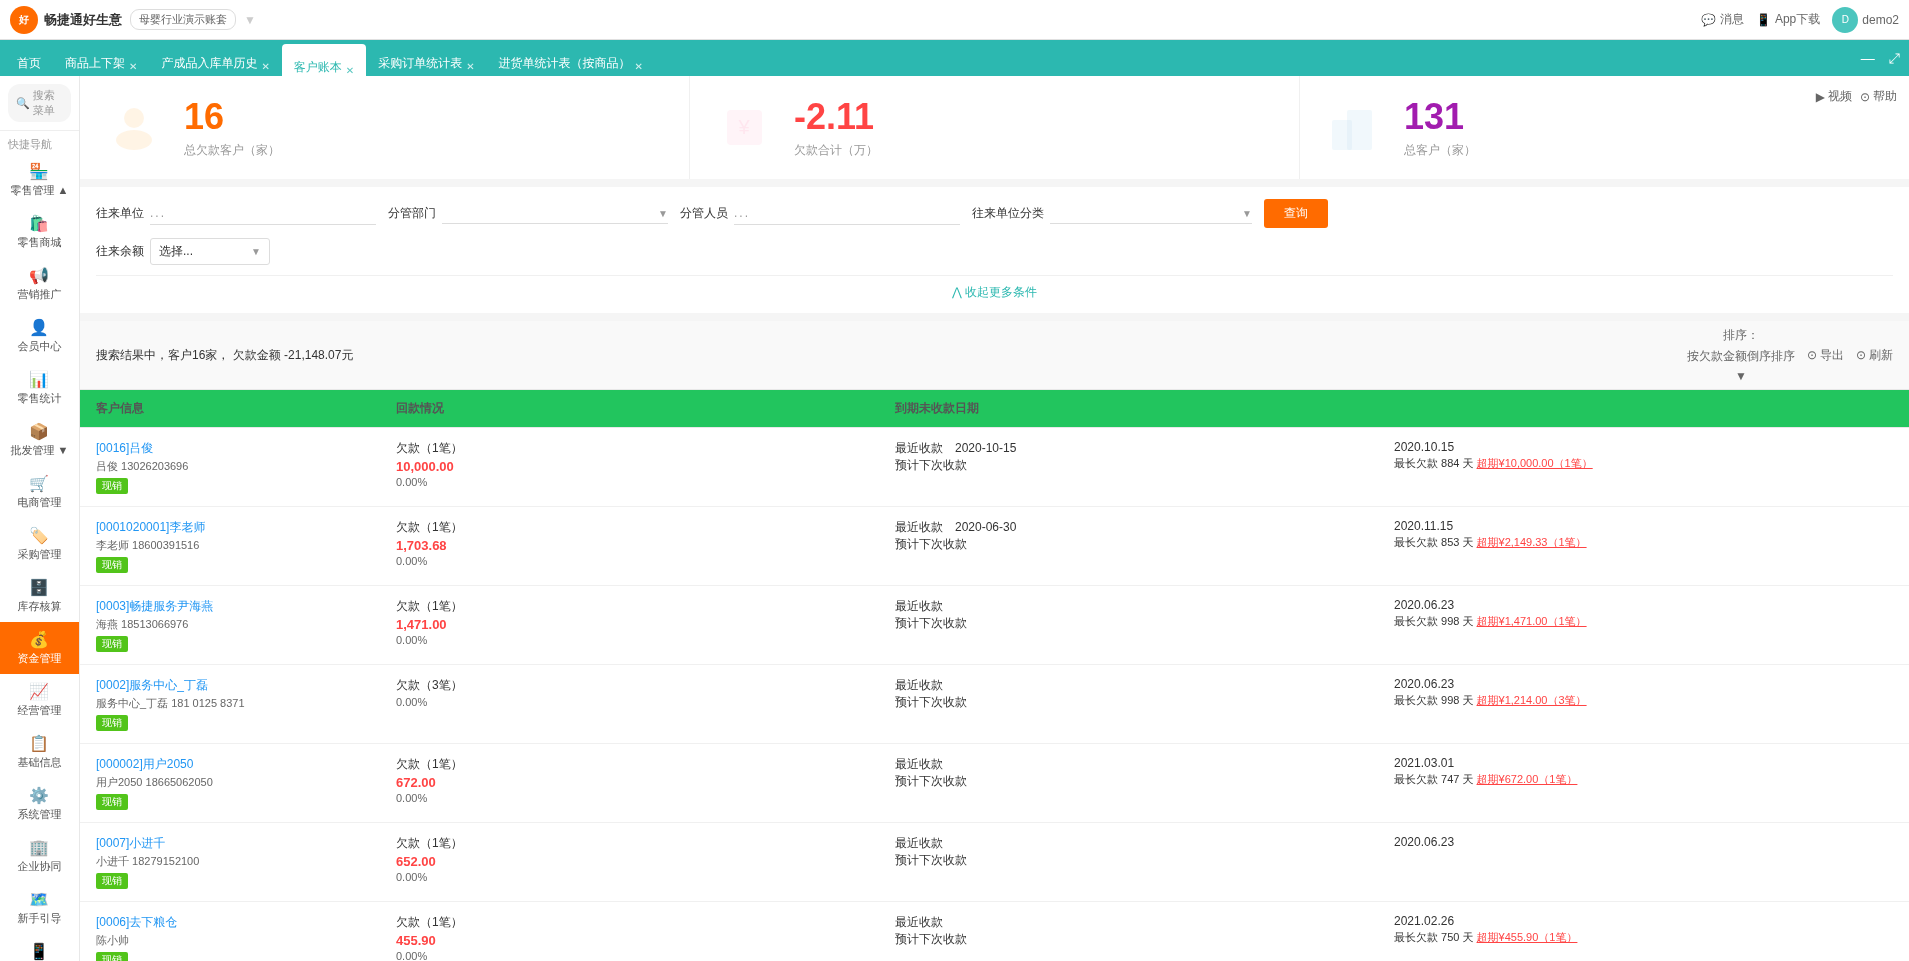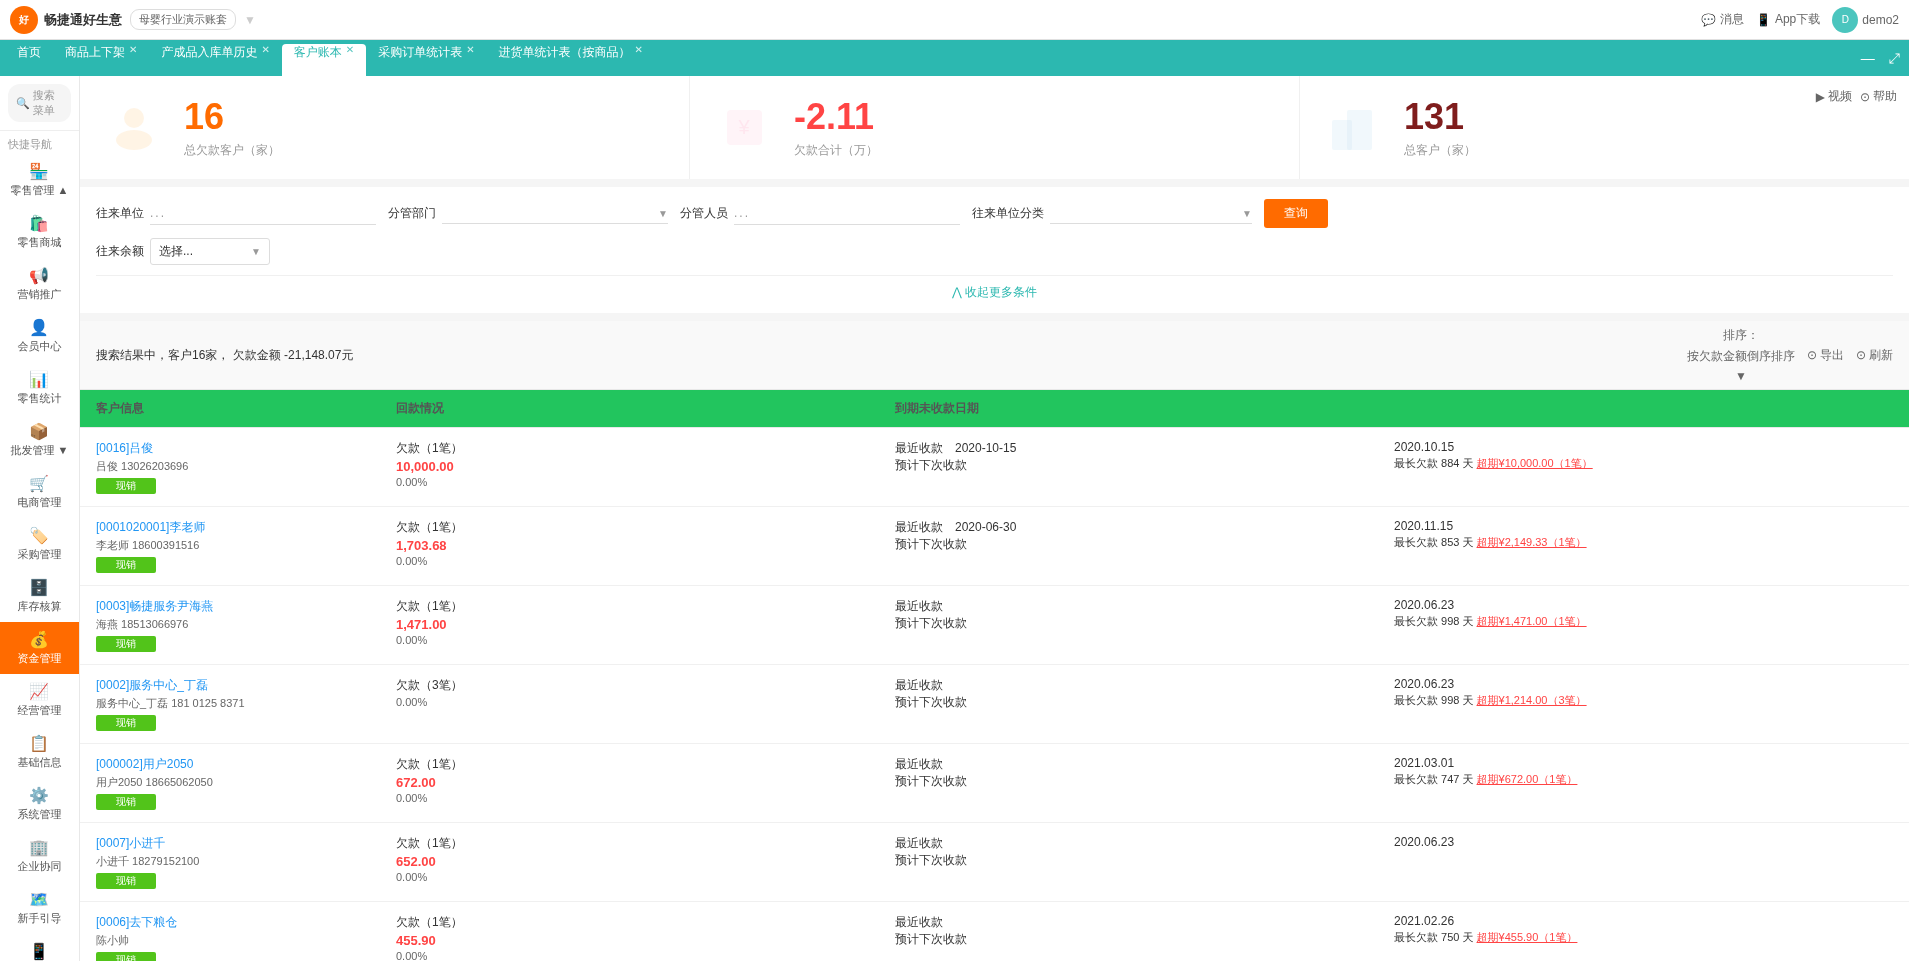--- a/index.html
+++ b/index.html
@@ -11,21 +11,21 @@
     .logo-area { display: flex; align-items: center; gap: 6px; }
     .logo-icon { width: 28px; height: 28px; background: #ff6b00; border-radius: 50%; display: flex; align-items: center; justify-content: center; color: white; font-size: 10px; font-weight: bold; }
     .logo-text { font-size: 13px; color: #333; font-weight: bold; }
     .system-name { font-size: 11px; color: #666; padding: 2px 8px; border: 1px solid #ddd; border-radius: 9px; }
     .top-bar-right { display: flex; align-items: center; gap: 12px; }
     .top-right-item { display: flex; align-items: center; gap: 4px; color: #666; font-size: 12px; cursor: pointer; }
     .avatar { width: 26px; height: 26px; background: #4bc5be; border-radius: 50%; display: flex; align-items: center; justify-content: center; color: white; font-size: 10px; }
 
     
     .tab-bar { display: flex; align-items: center; background: #2cb8b0; height: 36px; padding: 0 5px; }
-    .tab { display: flex; align-items: flex-start; padding: 0 12px; height: 28px; color: white; cursor: pointer; font-size: 12px; gap: 4px; white-space: nowrap; }
+    .tab { display: flex; align-items: flex-end; padding: 0 12px; height: 28px; color: white; cursor: pointer; font-size: 12px; gap: 4px; white-space: nowrap; }
     .tab.active { background: #fff; color: #2cb8b0; border-radius: 4px 4px 0 0; margin-top: 4px; height: 32px; }
     .tab .close-icon { font-size: 10px; opacity: 0.8; }
     .tab-bar-end { margin-left: auto; display: flex; gap: 6px; }
     .tab-bar-btn { color: white; cursor: pointer; font-size: 14px; padding: 2px 4px; }
 
     
     .main-layout { display: flex; height: calc(100vh - 76px); }
     
     
     .sidebar { width: 80px; background: #fff; border-right: 1px solid #e8e8e8; display: flex; flex-direction: column; overflow-y: auto; }
@@ -43,21 +43,21 @@
     .stats-row { display: flex; background: #fff; margin-bottom: 8px; }
     .stat-card { flex: 1; display: flex; align-items: center; padding: 20px 24px; border-right: 1px solid #f0f0f0; position: relative; }
     .stat-card:last-child { border-right: none; }
     .stat-icon { width: 60px; height: 60px; margin-right: 20px; opacity: 0.25; display: flex; align-items: center; justify-content: center; font-size: 40px; }
     .stat-icon.orange { color: #ff9500; }
     .stat-icon.pink { color: #ff6b9d; }
     .stat-icon.blue { color: #4a9fd5; }
     .stat-value { font-size: 36px; font-weight: bold; }
     .stat-value.orange { color: #ff6b00; }
     .stat-value.red { color: #ff4444; }
-    .stat-value.dark { color: #7f1d1d; }
+    .stat-value.dark { color: #a21caf; }
     .stat-label { font-size: 12px; color: #999; margin-top: 4px; }
     .stat-top-right { position: absolute; top: 12px; right: 12px; display: flex; gap: 8px; font-size: 12px; color: #666; }
     .stat-top-right span { cursor: pointer; display: flex; align-items: center; gap: 3px; }
 
     
     .filter-area { background: #fff; padding: 12px 16px; margin-bottom: 8px; }
     .filter-row { display: flex; align-items: center; gap: 12px; margin-bottom: 10px; flex-wrap: wrap; }
     .filter-item { display: flex; align-items: center; gap: 6px; flex: 1; min-width: 200px; max-width: 280px; }
     .filter-label { font-size: 12px; color: #333; white-space: nowrap; }
     .filter-input { flex: 1; border: none; border-bottom: 1px solid #ddd; padding: 4px 0; font-size: 12px; outline: none; display: flex; align-items: center; justify-content: space-between; cursor: pointer; }
@@ -72,21 +72,21 @@
     .sort-select { display: flex; align-items: center; gap: 4px; flex-direction: column; }
 
     
     .data-table { background: #fff; }
     .table-header { display: grid; grid-template-columns: 300px 1fr 1fr 1fr; padding: 10px 16px; background: #22c55e; border-bottom: 1px solid #e8e8e8; font-weight: bold; color: #555; font-size: 12px; }
     .table-row { display: grid; grid-template-columns: 300px 1fr 1fr 1fr; padding: 12px 16px; border-bottom: 1px solid #f0f0f0; align-items: start; background: #fff; }
     
     .customer-info { }
     .customer-name { color: #2196F3; cursor: pointer; font-size: 12px; }
     .customer-contact { color: #666; font-size: 11px; margin-top: 2px; }
-    .badge { display: inline-block; padding: 1px 20px; border-radius: 2px; font-size: 10px; margin-top: 4px; }
+    .badge { display: inline-block; padding: 1px 6px; border-radius: 2px; font-size: 10px; margin-top: 4px; }
     .badge-green { background: #52c41a; color: white; }
     
     .debt-info { }
     .debt-count { color: #333; font-size: 12px; }
     .debt-amount { color: #ff4444; font-size: 13px; font-weight: bold; margin-top: 2px; }
     .debt-ratio { color: #666; font-size: 11px; margin-top: 2px; }
     
     .repayment { color: #333; font-size: 12px; }
     
     .overdue-info { }

